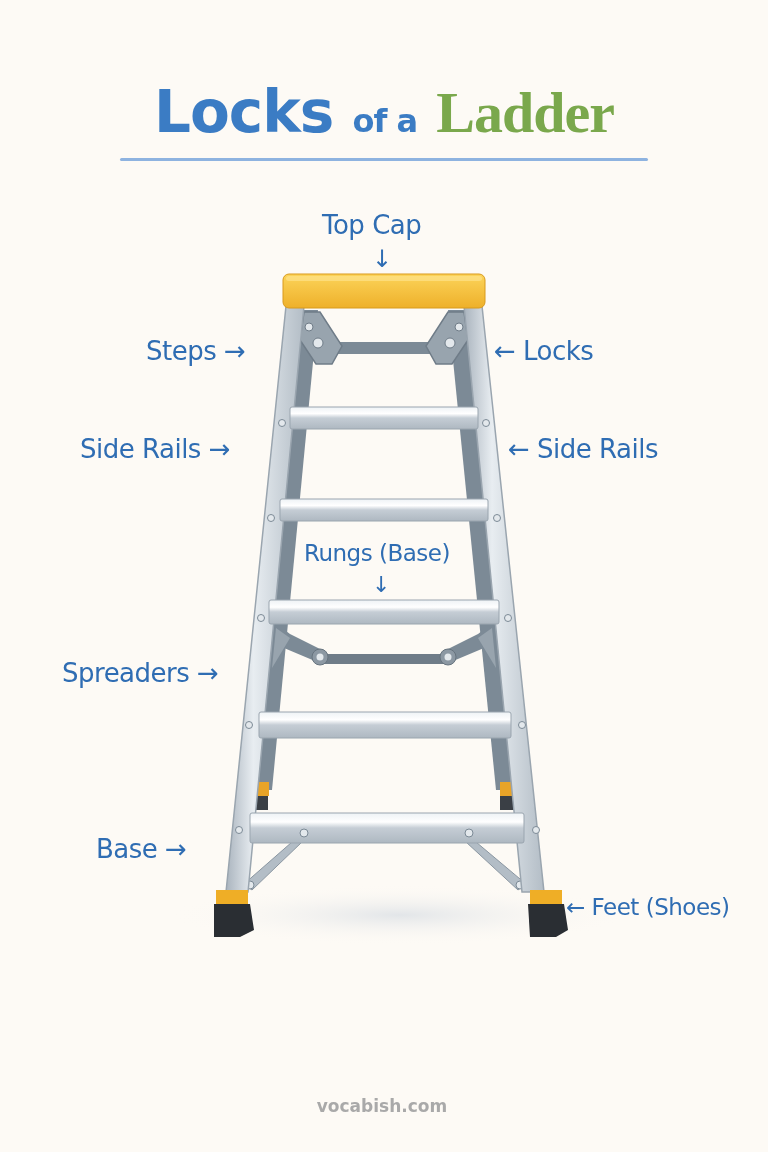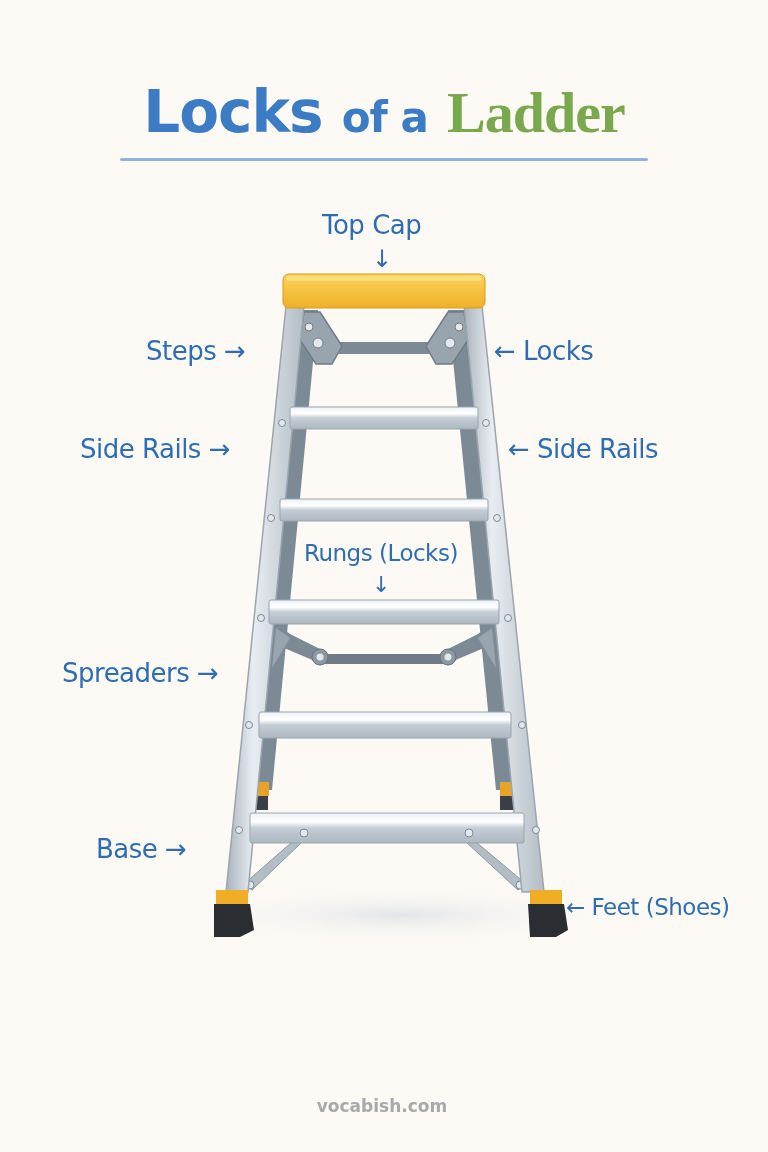--- a/index.html
+++ b/index.html
@@ -4,21 +4,21 @@
   <style>
     * { margin: 0; padding: 0; box-sizing: border-box; }
     html, body { width: 768px; height: 1152px; background: #fdfaf5; overflow: hidden; }
     body { position: relative; font-family: "DejaVu Sans", sans-serif; }
     .title {
       position: absolute; left: 0; top: 72px; width: 768px; text-align: center;
       font-family: "DejaVu Sans", sans-serif; font-weight: bold;
       font-size: 58px; letter-spacing: -1px; line-height: 80px;
     }
     .title .t-blue { color: #3b7cc4; }
-    .title .t-small { color: #3b7cc4; font-size: 42px; }
+    .title .t-small { color: #3b7cc4; font-size: 32px; }
     .title .t-green { color: #7aa84c; font-family: Liberation Serif, serif; }
     .title-rule {
       position: absolute; left: 120px; top: 158px; width: 528px; height: 3px;
       background: #7aa6dc; border-radius: 2px; opacity: .85;
     }
     svg.ladder { position: absolute; left: 0; top: 0; }
     .label {
       position: absolute; color: #2f6db3; font-family: "DejaVu Sans", sans-serif;
       font-size: 26px; white-space: nowrap; line-height: 30px; letter-spacing: -0.5px;
     }
@@ -163,21 +163,21 @@
   <span>Side Rails</span>
   <span>→</span>
 </div>
 
 <div class="label" style="left:508px; top:434px;">
   <span>←</span>
   <span>Side Rails</span>
 </div>
 
 <div class="label" style="left:304px; top:538px; font-size:23px;">
-  <span>Rungs (Locks)</span>
+  <span>Rungs (Base)</span>
 </div>
 <div class="label" style="left:372px; top:570px; font-size:22px;">
   <span>↓</span>
 </div>
 
 <div class="label" style="left:62px; top:658px;">
   <span>Spreaders</span>
   <span>→</span>
 </div>
 

